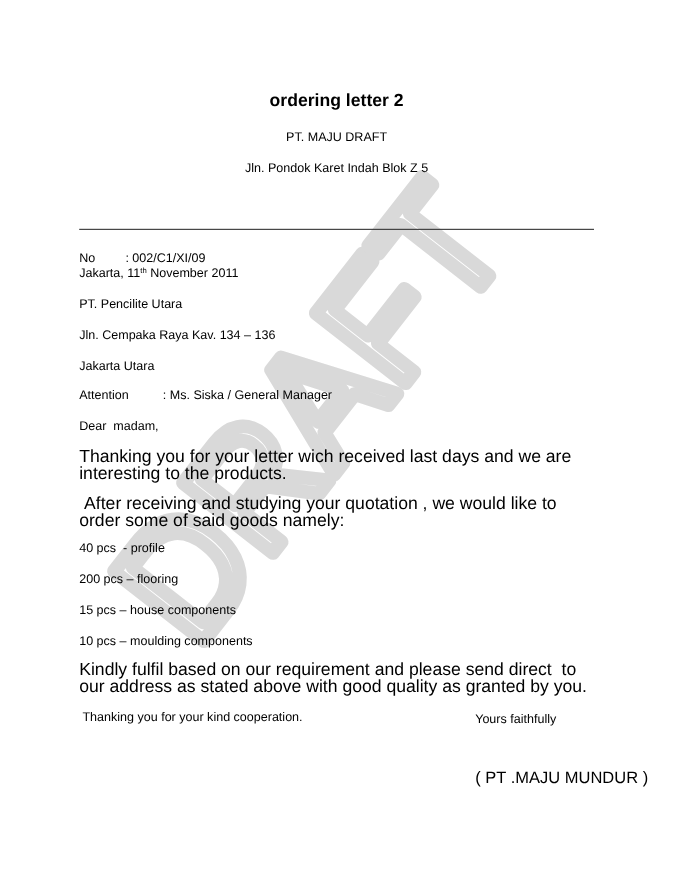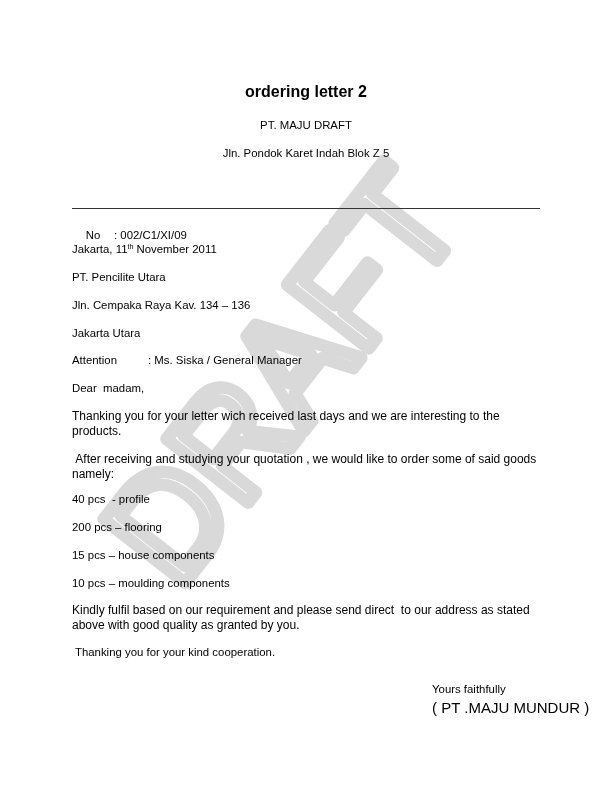--- a/index.html
+++ b/index.html
@@ -55,21 +55,21 @@
       left: 72px;
       top: 208px;
       width: 468px;
       height: 0;
       border-top: 1px solid #333333;
     }
     .para {
       position: absolute;
       left: 72px;
       width: 470px;
-      font-size: 12px;
+      font-size: 16px;
       line-height: 14.5px;
       white-space: normal;
     }
     .tab {
       display: inline-block;
     }
     sup {
       font-size: 7px;
       line-height: 0;
       vertical-align: 4px;
@@ -89,21 +89,21 @@
 
   <div class="content">
 
     <div class="line center title" style="top:83px;">ordering letter 2</div>
 
     <div class="line center" style="top:118px;">PT. MAJU DRAFT</div>
     <div class="line center" style="top:146px;">Jln. Pondok Karet Indah Blok Z 5</div>
 
     <div class="rule"></div>
 
-    <div class="line" style="left:72px; top:228px;text-align:center;">
+    <div class="line" style="left:72px; top:228px;">
       <span class="tab" style="width:42px;">No</span><span>: 002/C1/XI/09</span>
     </div>
 
     <div class="line" style="left:72px; top:242px;">
       <span>Jakarta, 11</span><sup>th</sup><span> November 2011</span>
     </div>
 
     <div class="line" style="left:72px; top:270px;">PT. Pencilite Utara</div>
     <div class="line" style="left:72px; top:298px;">Jln. Cempaka Raya Kav. 134 – 136</div>
     <div class="line" style="left:72px; top:326px;">Jakarta Utara</div>
@@ -118,17 +118,17 @@
     <div class="para" style="top:452px; white-space:pre-wrap;"> After receiving and studying your quotation , we would like to order some of said goods namely:</div>
 
     <div class="line" style="left:72px; top:492px; white-space:pre;">40 pcs  - profile</div>
     <div class="line" style="left:72px; top:520px;">200 pcs – flooring</div>
     <div class="line" style="left:72px; top:548px;">15 pcs – house components</div>
     <div class="line" style="left:72px; top:576px;">10 pcs – moulding components</div>
 
     <div class="para" style="top:603px; white-space:pre-wrap;">Kindly fulfil based on our requirement and please send direct  to our address as stated above with good quality as granted by you.</div>
     <div class="line" style="left:72px; top:645px; white-space:pre;"> Thanking you for your kind cooperation.</div>
 
-    <div class="line" style="left:432px; top:682px;">Yours faithfully</div>
+    <div class="line" style="left:432px; top:647px;">Yours faithfully</div>
     <div class="line sig-name" style="left:432px; top:701px;">( PT .MAJU MUNDUR )</div>
 
   </div>
 </div>
 
 </body></html>

